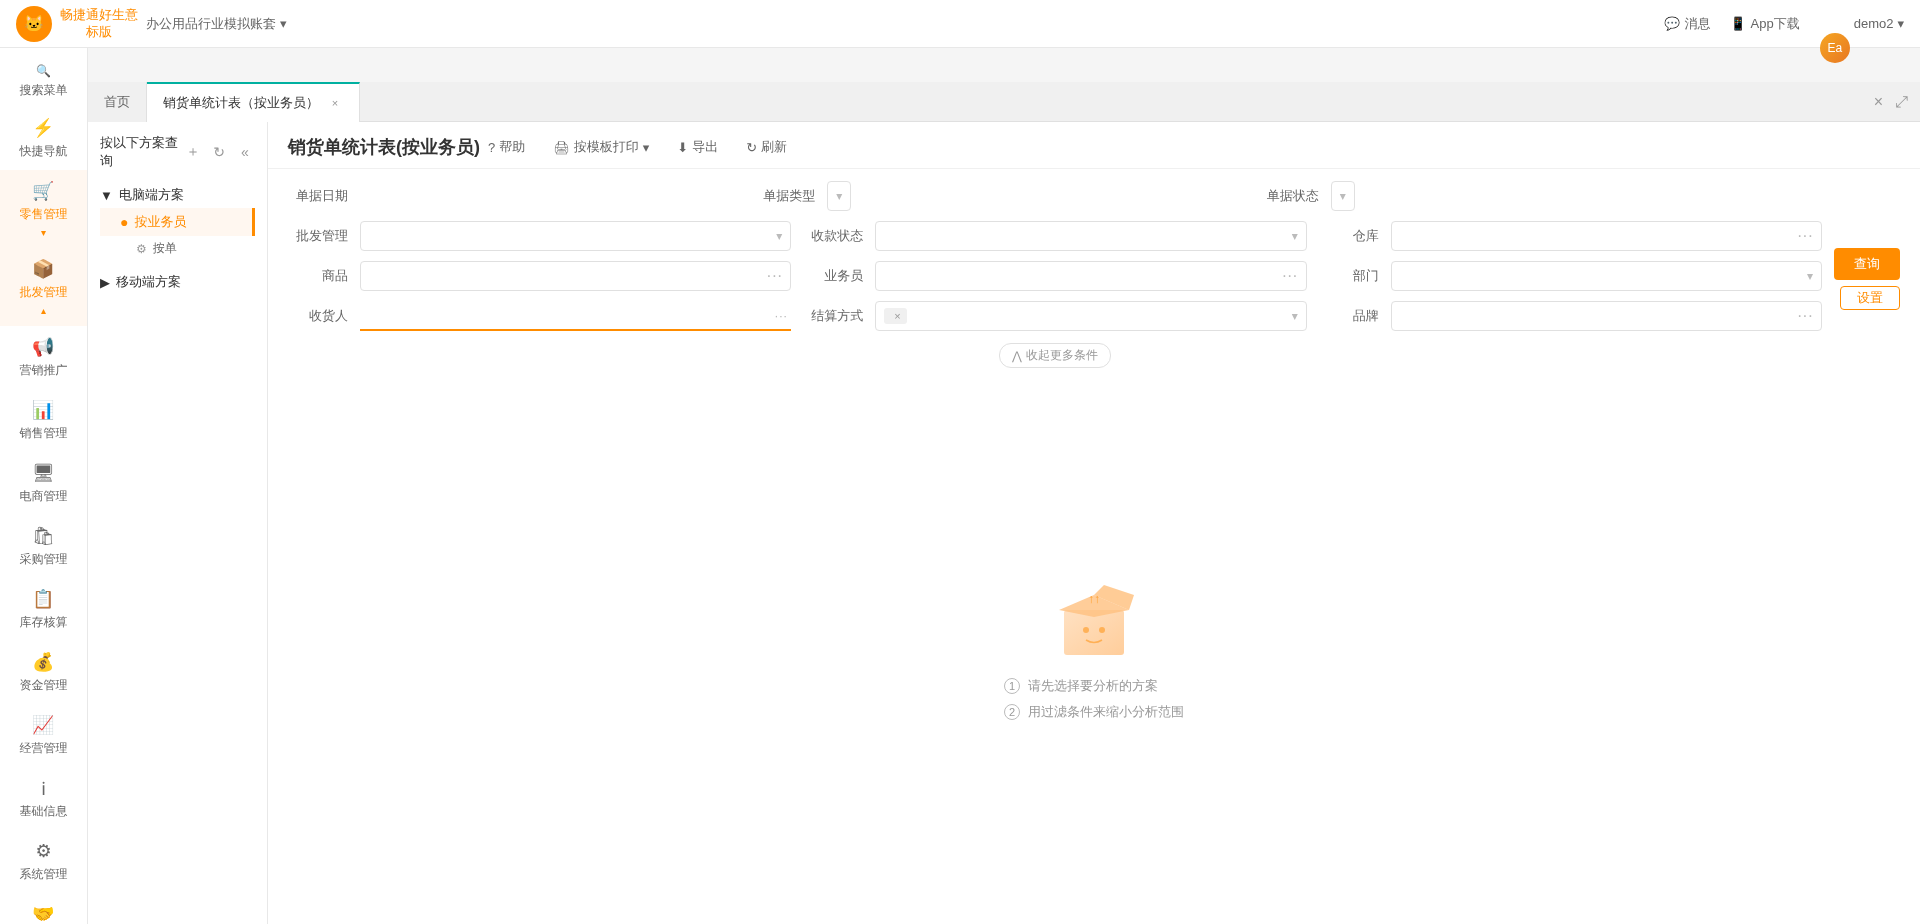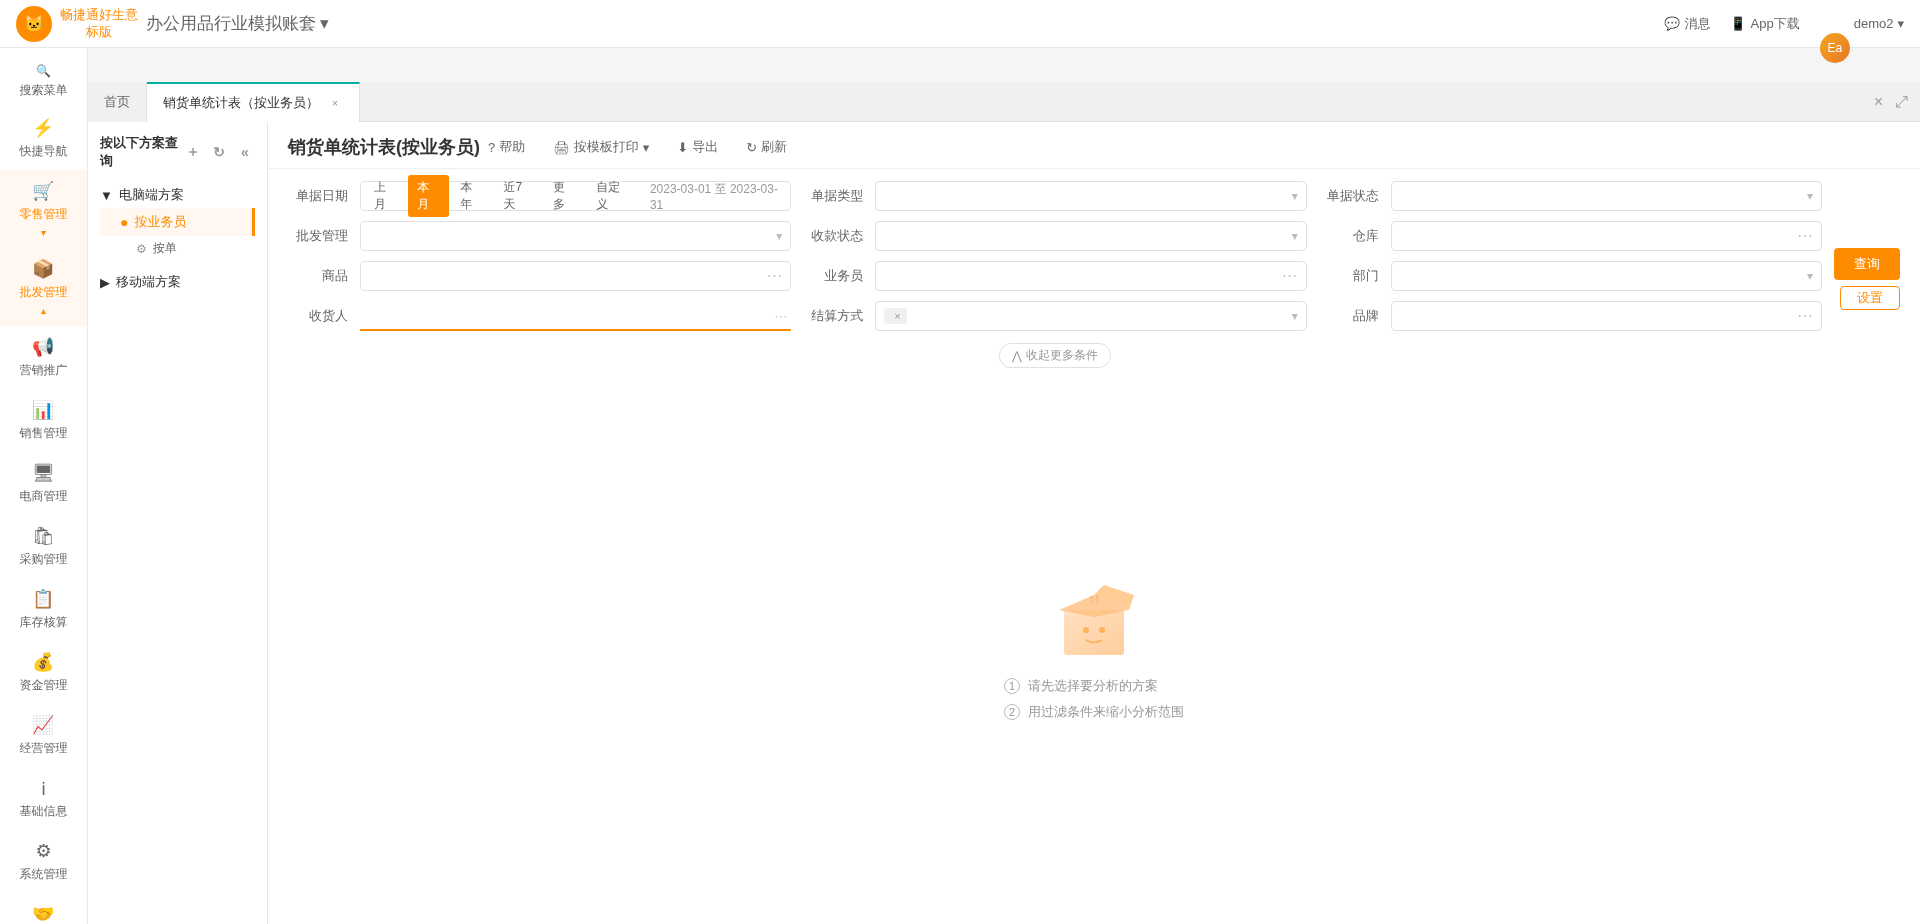--- a/index.html
+++ b/index.html
@@ -60,21 +60,21 @@
       align-items: center;
       justify-content: center;
       color: white;
       font-size: 12px;
       margin-top: 48px;
     }
     .dropdown-selector {
       display: flex;
       align-items: center;
       gap: 4px;
-      font-size: 17px;
+      font-size: 13px;
       color: #666;
       cursor: pointer;
     }
 
     
     .main-layout {
       display: flex;
       flex: 1;
       overflow: hidden;
     }
@@ -203,21 +203,21 @@
       background: #fff;
       border-right: 1px solid #e8e8e8;
       padding: 12px 0;
       overflow-y: auto;
       flex-shrink: 0;
     }
     .panel-header {
       padding: 0 12px 8px;
       font-size: 13px;
       color: #333;
-      font-weight: 700;
+      font-weight: 400;
       display: flex;
       align-items: center;
       justify-content: space-between;
     }
     .panel-icons {
       display: flex;
       gap: 6px;
       color: #999;
     }
     .panel-icon-btn {
@@ -619,29 +619,20 @@
             </div>
           </div>
         </div>
 
         <div style="display:flex; padding: 12px 20px 0; gap:12px;">
 
           <div style="flex:1;">
 
             <div style="display:grid; grid-template-columns: auto 1fr auto 1fr auto 1fr; gap:8px 12px; align-items:center; margin-bottom:10px;">
               <span class="filter-label">单据日期</span>
-              <div style="display:flex; align-items:center; gap:2px; border:1px solid #e0e0e0; border-radius:4px; padding:2px 4px; height:30px;">
-                <span class="date-quick-btn">上月</span>
-                <span class="date-quick-btn active">本月</span>
-                <span class="date-quick-btn">本年</span>
-                <span class="date-quick-btn">近7天</span>
-                <span class="date-quick-btn">更多</span>
-                <span class="date-quick-btn">自定义</span>
-                <span class="date-range-text">2023-03-01 至 2023-03-31</span>
-              </div>
               <span class="filter-label">单据类型</span>
               <div class="select-field">
                 <span></span>
                 <span class="select-arrow">▾</span>
               </div>
               <span class="filter-label">单据状态</span>
               <div class="select-field">
                 <span></span>
                 <span class="select-arrow">▾</span>
               </div>

